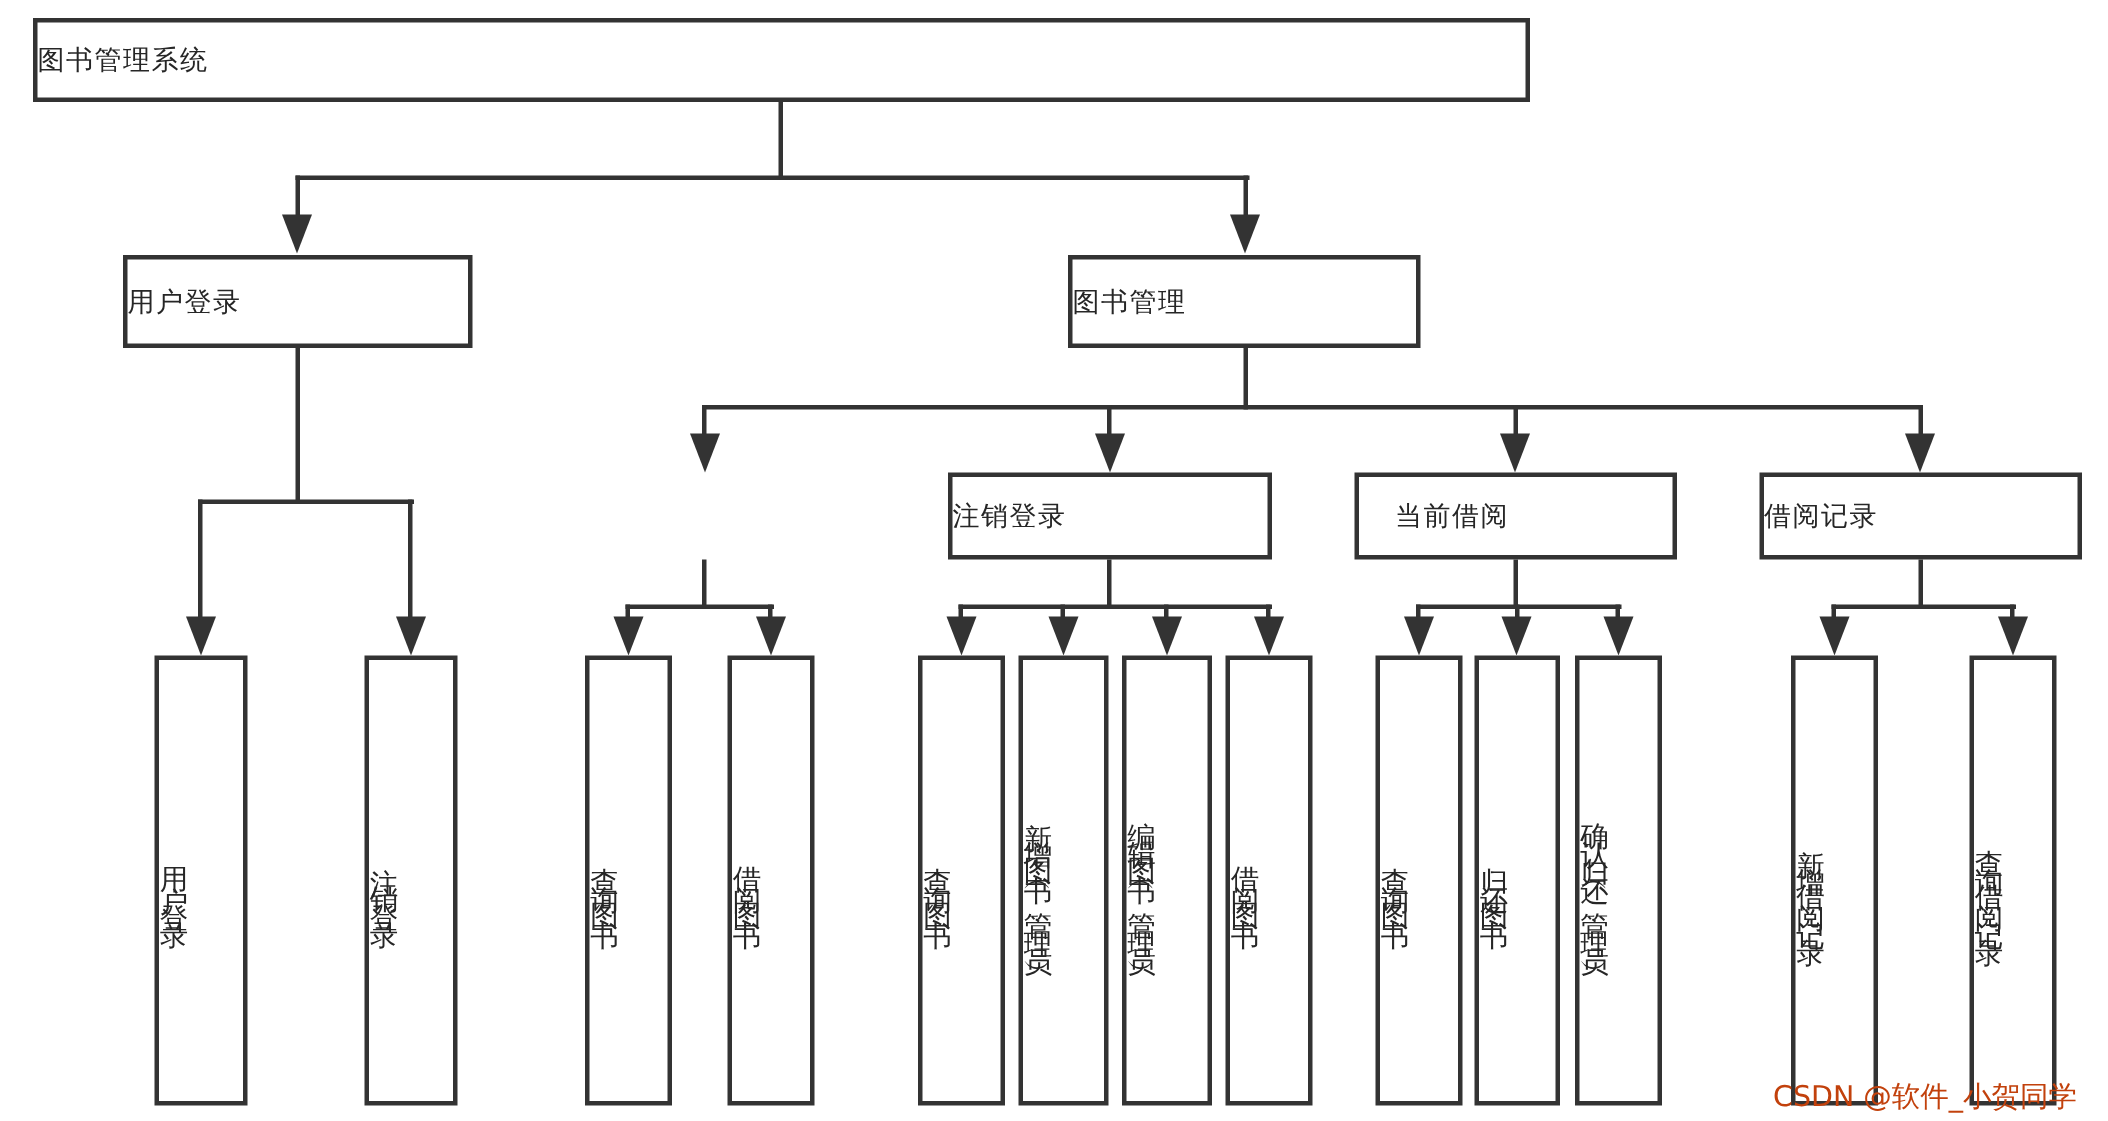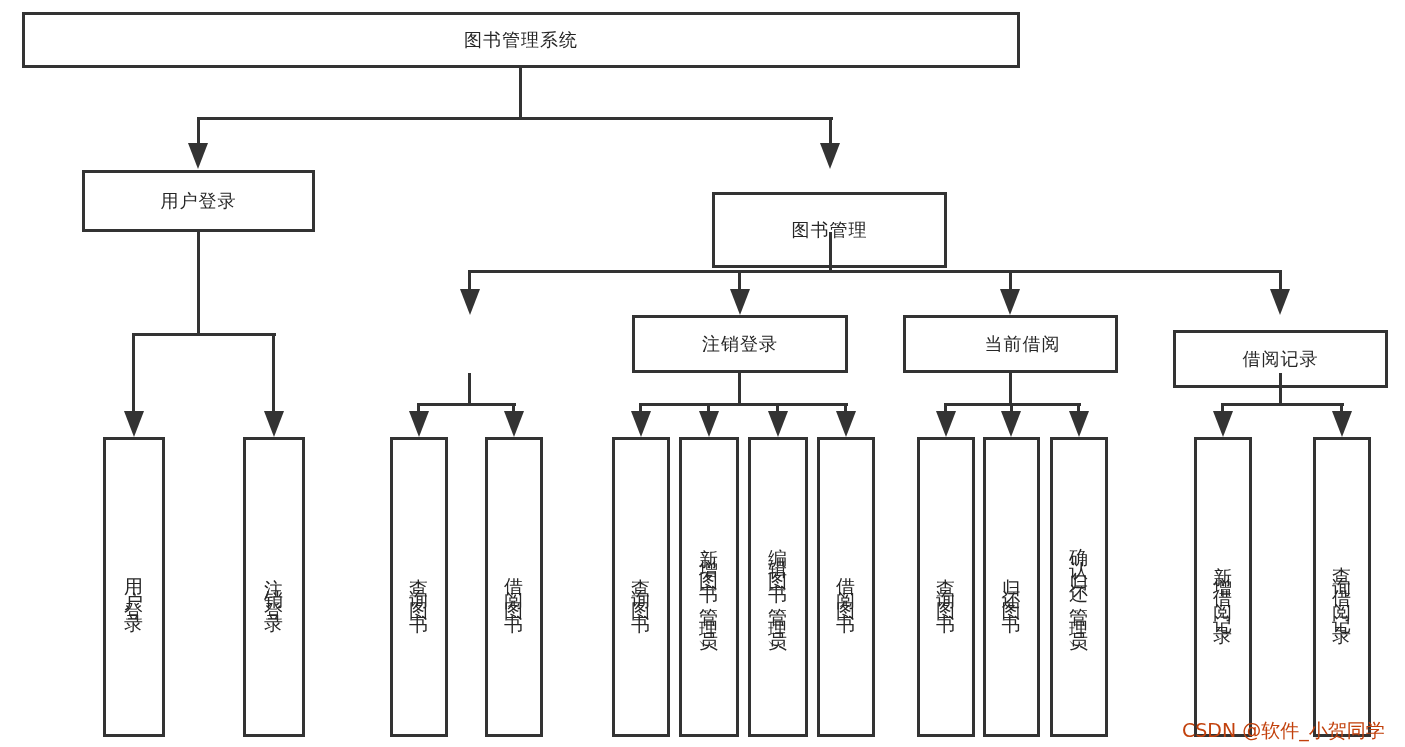--- a/index.html
+++ b/index.html
@@ -11,21 +11,20 @@
     font-family: "DejaVu Sans", sans-serif;
     overflow: hidden;
   }
   .box {
     position: absolute;
     box-sizing: border-box;
     border: 3px solid #333333;
     background: #ffffff;
     display: flex;
     align-items: center;
-    justify-content: center;
     color: #262626;
   }
   .box.h { font-size: 18px; letter-spacing: 1px; }
   .box.v { font-size: 19px; }
   .box.v .vtext {
     writing-mode: vertical-rl;
     text-orientation: mixed;
     letter-spacing: 12px;
     line-height: 1;
     white-space: nowrap;
@@ -65,21 +64,21 @@
   <div class="line" style="left:519px; top:68px; width:3px; height:52px;"></div>
   <div class="line" style="left:197px; top:117px; width:636px; height:3px;"></div>
   <div class="line" style="left:197px; top:117px; width:3px; height:30px;"></div>
   <div class="arrowhead" style="left:188px; top:143px;"></div>
   <div class="line" style="left:829px; top:117px; width:3px; height:30px;"></div>
   <div class="arrowhead" style="left:820px; top:143px;"></div>
 
   <div class="box h" style="left:82px; top:170px; width:233px; height:62px;">
     <span>用户登录</span>
   </div>
-  <div class="box h" style="left:712px; top:170px; width:235px; height:76px;margin-top:22px;">
+  <div class="box h" style="left:712px; top:170px; width:235px; height:62px;">
     <span>图书管理</span>
   </div>
 
   <div class="line" style="left:197px; top:232px; width:3px; height:104px;"></div>
   <div class="line" style="left:132px; top:333px; width:144px; height:3px;"></div>
   <div class="line" style="left:132px; top:333px; width:3px; height:80px;"></div>
   <div class="arrowhead" style="left:124px; top:411px;"></div>
   <div class="line" style="left:272px; top:333px; width:3px; height:80px;"></div>
   <div class="arrowhead" style="left:264px; top:411px;"></div>
 
@@ -93,21 +92,21 @@
   <div class="arrowhead" style="left:1000px; top:289px;"></div>
   <div class="line" style="left:1279px; top:270px; width:3px; height:22px;"></div>
   <div class="arrowhead" style="left:1270px; top:289px;"></div>
 
   <div class="box h" style="left:632px; top:315px; width:216px; height:58px;">
     <span>注销登录</span>
   </div>
   <div class="box h" style="left:903px; top:315px; width:215px; height:58px;padding-left:24px;">
     <span>当前借阅</span>
   </div>
-  <div class="box h" style="left:1173px; top:330px; width:215px; height:58px;">
+  <div class="box h" style="left:1173px; top:315px; width:215px; height:58px;">
     <span>借阅记录</span>
   </div>
 
   <div class="line" style="left:468px; top:373px; width:3px; height:33px;"></div>
   <div class="line" style="left:417px; top:403px; width:99px; height:3px;"></div>
   <div class="line" style="left:417px; top:403px; width:3px; height:12px;"></div>
   <div class="arrowhead" style="left:409px; top:411px;"></div>
   <div class="line" style="left:512px; top:403px; width:3px; height:12px;"></div>
   <div class="arrowhead" style="left:504px; top:411px;"></div>
 

